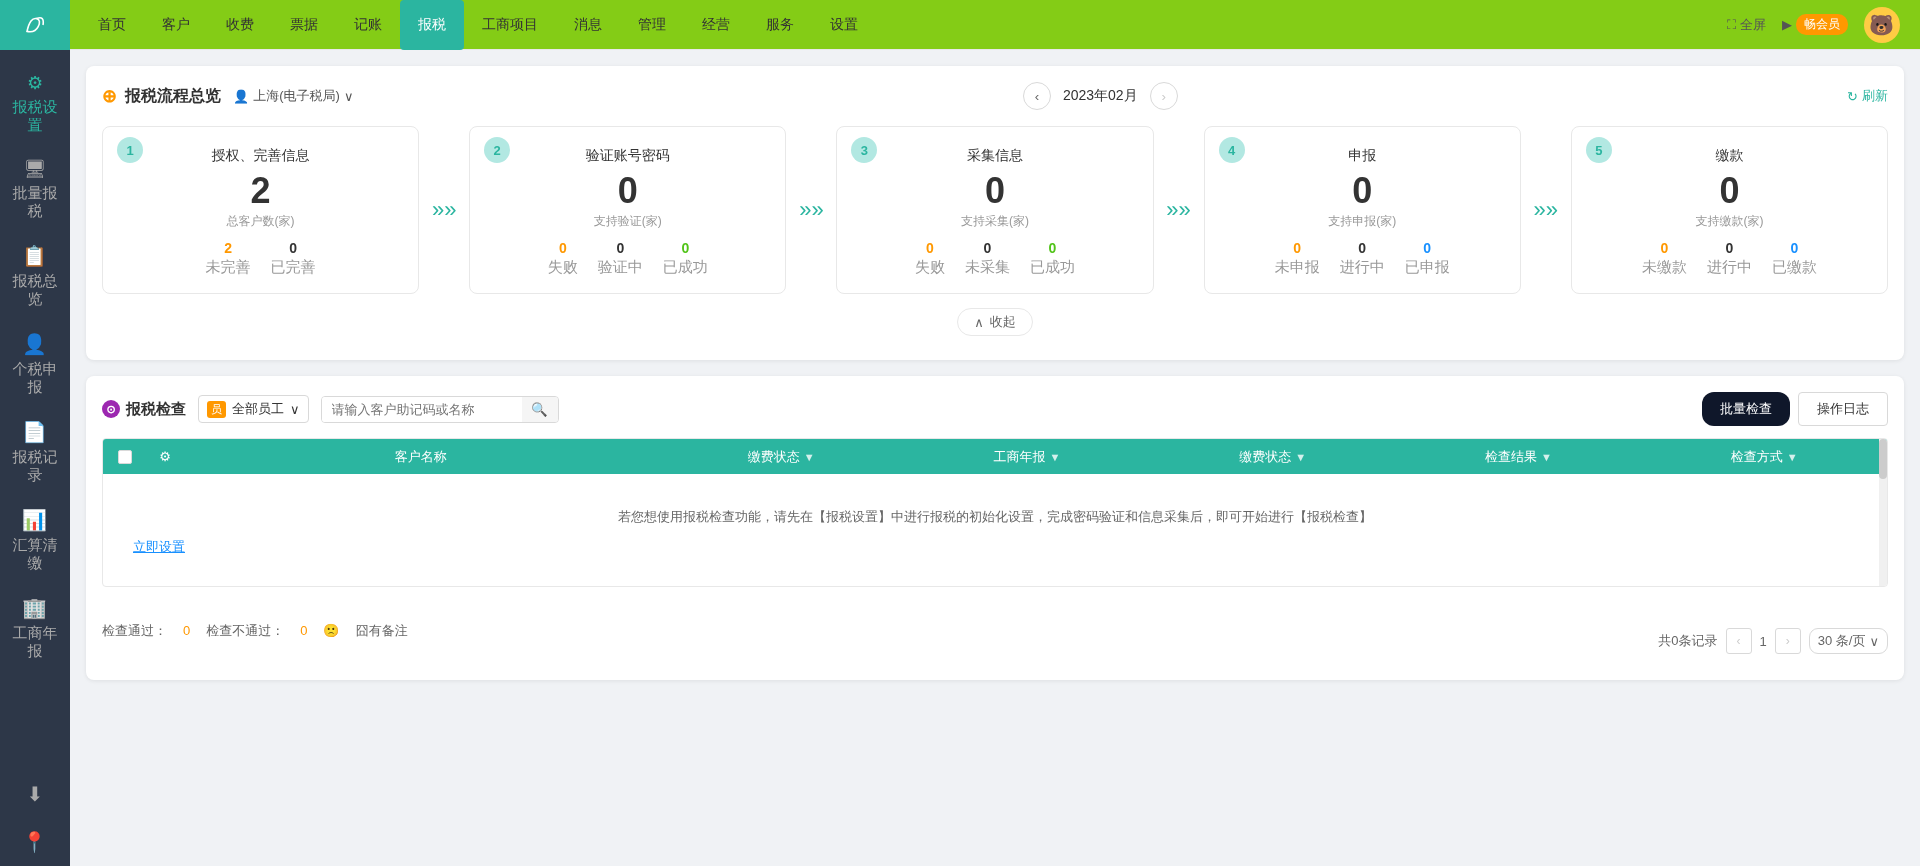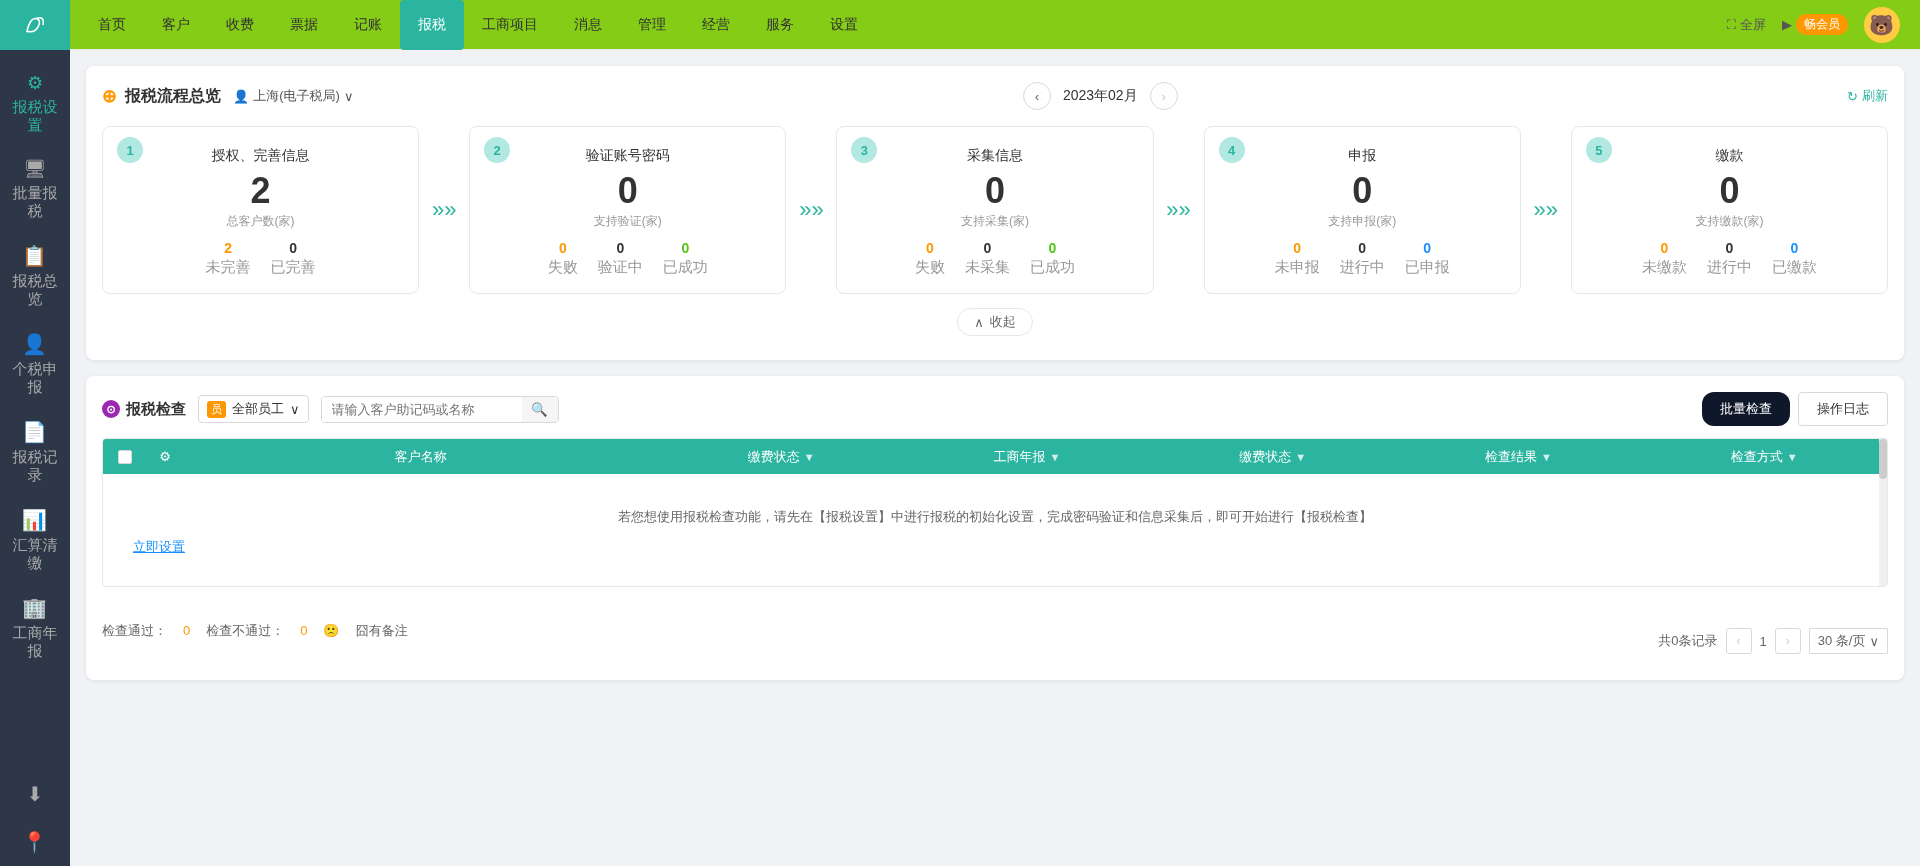--- a/index.html
+++ b/index.html
@@ -93,21 +93,21 @@
     .scrollbar { position: absolute; right: 0; top: 0; width: 8px; height: 100%; background: #f0f0f0; }
     .scrollbar-thumb { width: 8px; height: 40px; background: #ccc; border-radius: 4px; position: absolute; top: 0; }
 
     
     .table-footer { display: flex; align-items: center; gap: 16px; padding: 10px 0; color: #666; font-size: 13px; }
     .footer-link { color: #ff9800; cursor: pointer; }
     .footer-right { margin-left: auto; display: flex; align-items: center; gap: 8px; margin-top: 21px; }
     .page-btn { width: 26px; height: 26px; border: 1px solid #d9d9d9; border-radius: 3px; display: flex; align-items: center; justify-content: center; cursor: pointer; background: #fff; color: #666; font-size: 12px; }
     .page-btn.disabled { color: #ccc; cursor: not-allowed; }
     .page-num { font-size: 13px; }
-    .page-size-selector { display: flex; align-items: center; border: 1px solid #d9d9d9; border-radius: 1px; padding: 3px 8px; cursor: pointer; gap: 4px; background: #fff; }
+    .page-size-selector { display: flex; align-items: center; border: 1px solid #d9d9d9; border-radius: 9px; padding: 3px 8px; cursor: pointer; gap: 4px; background: #fff; }
     .checkbox { width: 14px; height: 14px; border: 1px solid #d9d9d9; border-radius: 2px; background: #fff; }
     .note-icon { color: #999; }
   </style>
 </head>
 <body>
 
 <div class="top-nav">
   <div class="logo">
     <svg class="logo-icon" viewBox="0 0 40 40" fill="none">
       <path d="M10 28 Q14 10 22 12 Q28 14 24 22 Q20 30 10 28Z" stroke="#fff" stroke-width="2" fill="none"></path>

